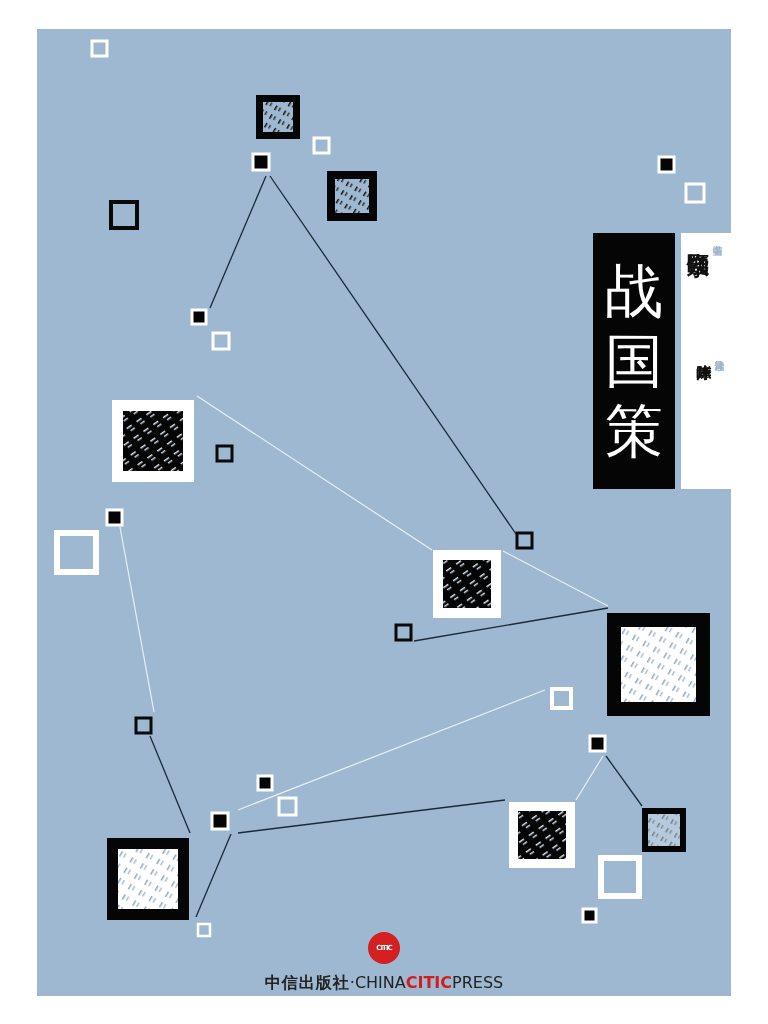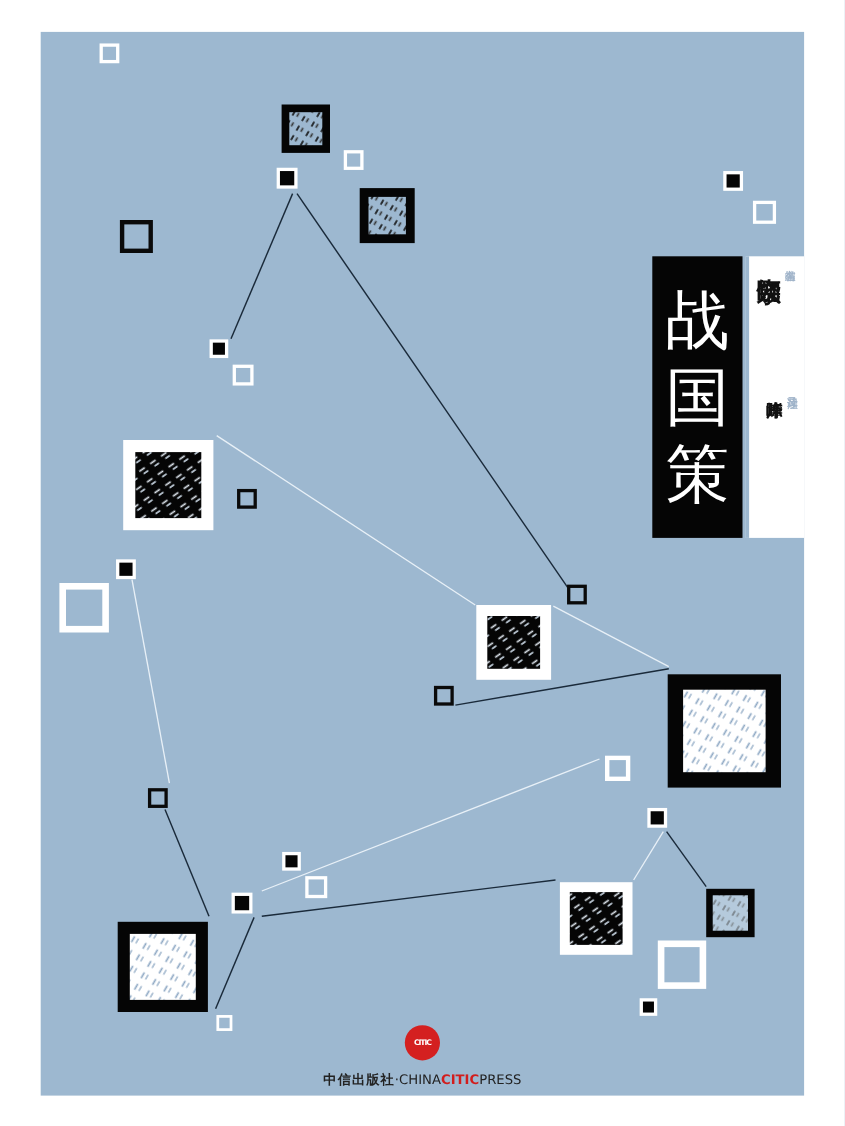--- a/index.html
+++ b/index.html
@@ -25,21 +25,21 @@
   .author-block::before {
     content: ""; position: absolute; left: 0; top: 0; width: 3px; height: 100%; background: #9db8d0;
   }
   .vcol { position: absolute; writing-mode: vertical-rl; text-orientation: upright; }
   .editor-name { left: 6px; top: 2px; font-size: 22px; font-weight: bold; color: #111; letter-spacing: 1px; font-family: "DejaVu Serif", serif; }
   .editor-role { left: 32px; top: 4px; font-size: 10px; color: #9fb3c9; font-family: "DejaVu Sans", sans-serif; }
   .annot-name { left: 16px; top: 120px; font-size: 15px; font-weight: bold; color: #111; font-family: "DejaVu Serif", serif; }
   .annot-role { left: 34px; top: 120px; font-size: 10px; color: #9fb3c9; font-family: "DejaVu Sans", sans-serif; }
   .publisher {
     position: absolute; left: 0; top: 973px; width: 768px; text-align: center;
-    font-family: "DejaVu Sans", sans-serif; font-size: 12px; color: #222;
+    font-family: "DejaVu Sans", sans-serif; font-size: 16px; color: #222;
   }
   .publisher .cn { font-weight: bold; letter-spacing: 1px; }
   .publisher .en { color: #222; }
   .publisher .red { color: #d21d1d; font-weight: bold; }
   .logo {
     position: absolute; left: 368px; top: 932px; width: 32px; height: 32px; border-radius: 50%;
     background: #d42020; display: flex; align-items: center; justify-content: center;
     color: #fff; font-family: "DejaVu Sans", sans-serif; font-size: 11px; font-weight: bold; letter-spacing: -1px;
   }
 </style>

